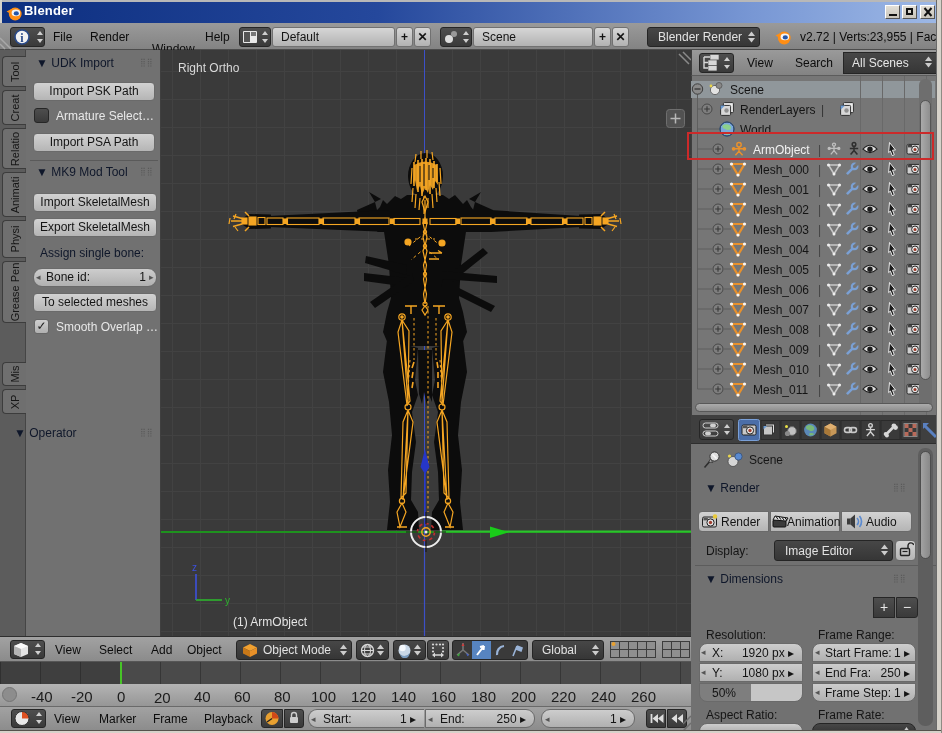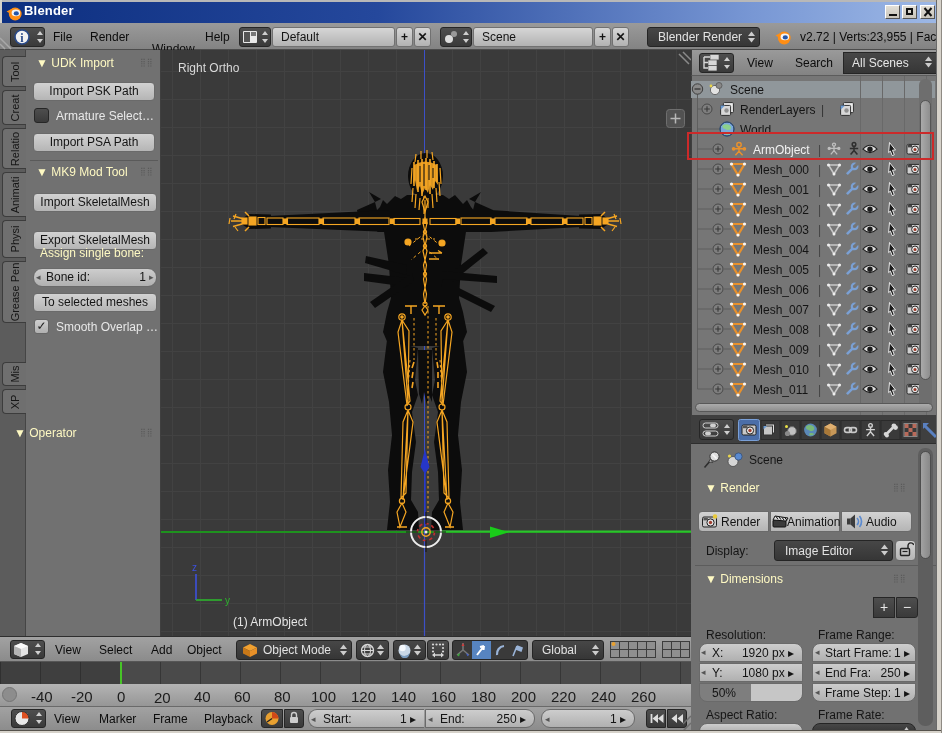--- a/index.html
+++ b/index.html
@@ -21,21 +21,21 @@
 .darkbtn{background:linear-gradient(#4e4e4e,#3a3a3a);border:1px solid #262626;border-radius:3px;}
 .litefield{background:linear-gradient(#d6d6d6,#b2b2b2);border:1px solid #717171;border-radius:3px;color:#141414;}
 .darkdd{background:linear-gradient(#474747,#363636);border:1px solid #252525;border-radius:3px;color:#e2e2e2;}
 .updn{position:absolute;right:3px;top:2px;width:9px;height:14px;}
 
 #tabscol{left:0;top:50px;width:26px;height:586px;background:#5c5c5c;border-right:1px solid #454545;}
 .vtab{left:2px;width:24px;background:#6f6f6f;border:1px solid #3c3c3c;border-right:none;
   border-radius:4px 0 0 4px;color:#161616;font-size:11px;}
 .vtab span{position:absolute;left:50%;top:50%;transform:translate(-50%,-50%) rotate(-90deg);white-space:nowrap;}
 #lpanel{left:26px;top:50px;width:135px;height:586px;background:#717171;border-right:1px solid #3f3f3f;}
-.phead{color:#fef9c3;font-size:12px;}
+.phead{color:#0f172a;font-size:12px;}
 .pbtn{background:linear-gradient(#d2d2d2,#b5b5b5);border:1px solid #6a6a6a;border-radius:4px;
   color:#141414;text-align:center;font-size:12px;}
 .dots{color:#5a5a5a;font-size:8px;letter-spacing:1px;}
 
 #vp{left:161px;top:50px;width:530px;height:586px;background:#3a3a3a;overflow:hidden;}
 
 #vhead{left:0;top:636px;width:691px;height:26px;background:linear-gradient(#a2a2a2,#8b8b8b);border-top:1px solid #2e2e2e;border-bottom:1px solid #565656;}
 
 #tband{left:0;top:662px;width:691px;height:22px;background:#4a4a4a;}
 #truler{left:0;top:684px;width:691px;height:22px;background:linear-gradient(#b4b4b4,#969696);}
@@ -164,21 +164,21 @@
   <div class="abs phead" style="left:36px;top:56px;">▼ UDK Import</div>
   <div class="abs dots" style="left:140px;top:58px;">⣿⣿</div>
   <div class="abs pbtn" style="left:33px;top:82px;width:122px;height:19px;padding-top:1px;">Import PSK Path</div>
   <div class="abs darkbtn" style="left:34px;top:108px;width:15px;height:15px;border-radius:3px;"></div>
   <div class="abs phead" style="left:56px;top:109px;color:#e8e8e8;">Armature Select…</div>
   <div class="abs pbtn" style="left:33px;top:133px;width:122px;height:19px;padding-top:1px;">Import PSA Path</div>
   <div class="abs" style="left:30px;top:160px;width:128px;height:1px;background:#5a5a5a;"></div>
   <div class="abs phead" style="left:36px;top:165px;">▼ MK9 Mod Tool</div>
   <div class="abs dots" style="left:140px;top:167px;">⣿⣿</div>
   <div class="abs pbtn" style="left:33px;top:193px;width:124px;height:19px;padding-top:1px;">Import SkeletalMesh</div>
-  <div class="abs pbtn" style="left:33px;top:231px;width:124px;height:19px;padding-top:1px;">Export SkeletalMesh</div>
+  <div class="abs pbtn" style="left:33px;top:218px;width:124px;height:19px;padding-top:1px;">Export SkeletalMesh</div>
   <div class="abs phead" style="left:40px;top:246px;">Assign single bone:</div>
   <div class="abs num-field" style="left:33px;top:268px;width:124px;height:19px;border-radius:9px;padding:1px 10px 0 12px;">Bone id:<span style="float:right;">1</span></div>
   <div class="abs" style="left:36px;top:272px;font-size:9px;color:#555;">◂</div>
   <div class="abs" style="left:149px;top:272px;font-size:9px;color:#555;">▸</div>
   <div class="abs pbtn" style="left:33px;top:293px;width:124px;height:19px;padding-top:1px;">To selected meshes</div>
   <div class="abs" style="left:34px;top:319px;width:15px;height:15px;background:linear-gradient(#cfcfcf,#b0b0b0);border:1px solid #666;border-radius:3px;color:#222;font-size:12px;line-height:13px;text-align:center;">✓</div>
   <div class="abs phead" style="left:56px;top:320px;color:#e8e8e8;">Smooth Overlap …</div>
   <div class="abs phead" style="left:14px;top:426px;">▼ Operator</div>
   <div class="abs dots" style="left:140px;top:428px;">⣿⣿</div>
 

